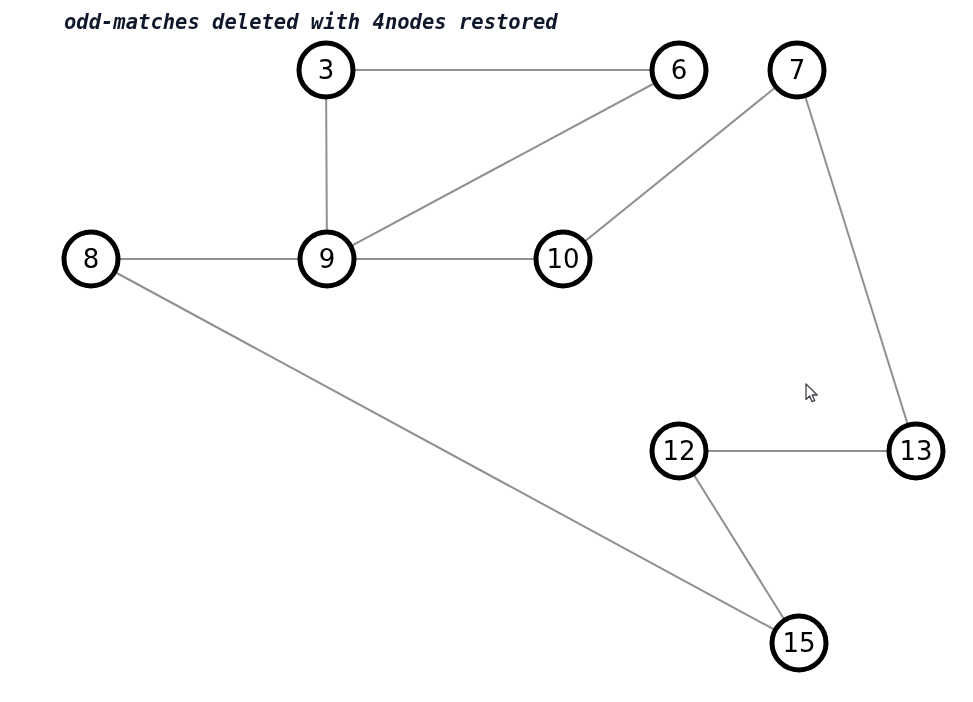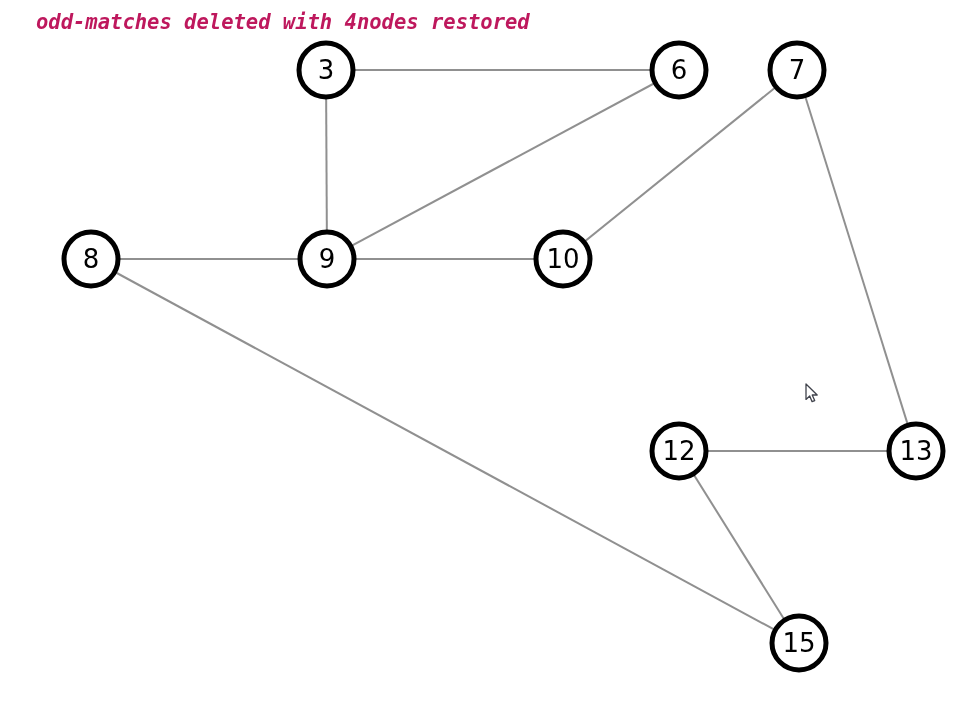--- a/index.html
+++ b/index.html
@@ -6,27 +6,27 @@
   .stage {
     position: relative;
     width: 973px;
     height: 702px;
     background: #ffffff;
     overflow: hidden;
     font-family: "DejaVu Sans", sans-serif;
   }
   .figure-title {
     position: absolute;
-    left: 36px;
+    left: 64px;
     top: 10px;
     font-family: "DejaVu Sans Mono", monospace;
     font-style: italic;
     font-weight: bold;
     font-size: 20.5px;
-    color: #be185d;
+    color: #0f172a;
     white-space: pre;
   }
   #graph-svg { position: absolute; left: 0; top: 0; }
   #graph-svg text {
     font-family: "DejaVu Sans", sans-serif;
     user-select: none;
   }
   #cursor { position: absolute; pointer-events: none; }
 </style>
 </head>

